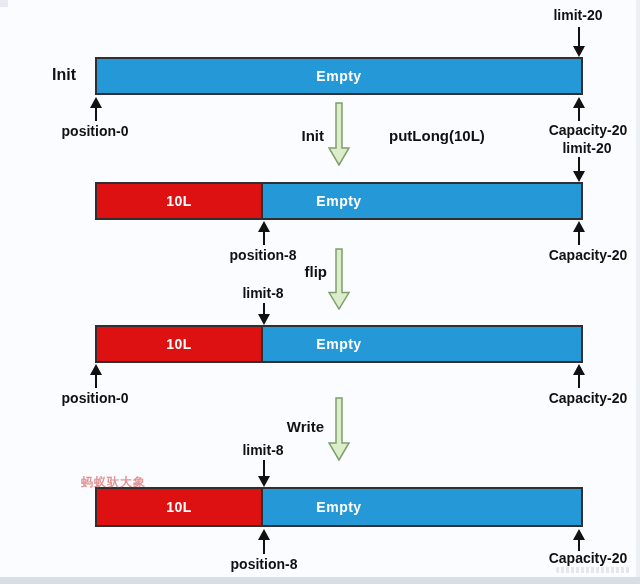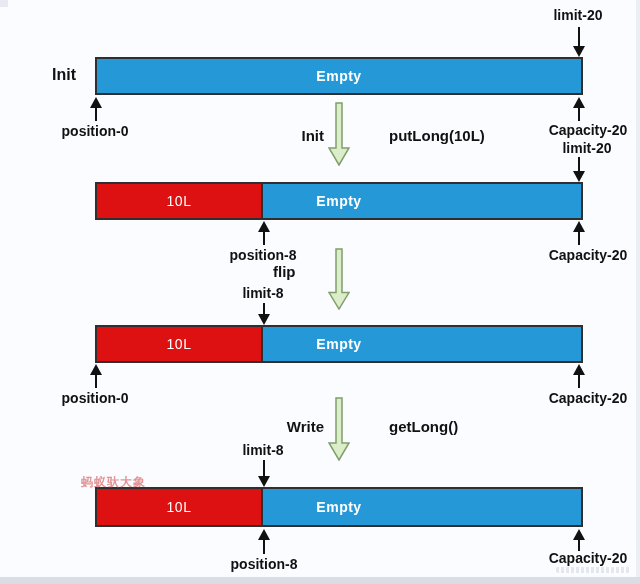--- a/index.html
+++ b/index.html
@@ -17,21 +17,21 @@
   .bar .seg-red{
     position:absolute;left:0;top:0;bottom:0;width:166px;
     background:var(--red);border-right:2px solid var(--barBorder);box-sizing:border-box;
     display:flex;align-items:center;justify-content:center;
   }
   .bar .bar-label{
     position:absolute;left:0;right:0;top:0;bottom:0;
     display:flex;align-items:center;justify-content:center;
     color:#fff;font-size:14px;font-weight:700;letter-spacing:.5px;
   }
-  .seg-red .red-label{color:#fff;font-size:14px;font-weight:400;letter-spacing:.5px;}
+  .seg-red .red-label{color:#fff;font-size:14px;font-weight:700;letter-spacing:.5px;}
   
   .arr{position:absolute;width:12px;}
   .arr .shaft{position:absolute;left:5px;width:2px;background:#111;}
   .arr .head{position:absolute;left:0;width:0;height:0;border-left:6px solid transparent;border-right:6px solid transparent;}
   .arr-up .head{top:0;border-bottom:11px solid #111;}
   .arr-up .shaft{top:8px;bottom:0;}
   .arr-down .head{bottom:0;border-top:11px solid #111;}
   .arr-down .shaft{top:0;bottom:8px;}
   
   .garr{position:absolute;width:22px;}
@@ -102,21 +102,21 @@
       <div class="head"></div>
       <div class="shaft"></div>
     </div>
   <div class="lbl" style="left:223px;top:248px;width:80px;">position-8</div>
   <div class="arr arr-up" style="left:573px;top:221px;height:24px;">
       <div class="head"></div>
       <div class="shaft"></div>
     </div>
   <div class="lbl" style="left:546px;top:248px;width:84px;">Capacity-20</div>
 
-  <div class="action" style="left:273px;top:264px;width:44px;text-align:left;">flip</div>
+  <div class="action" style="left:283px;top:264px;width:44px;text-align:right;">flip</div>
   <svg class="garr" style="left:328px;top:248px;height:62px;" viewBox="0 0 22 64" preserveAspectRatio="none">
     <polygon points="8,1 14,1 14,46 21,46 11,63 1,46 8,46" fill="var(--greenFill)" stroke="var(--greenStroke)" stroke-width="1.5"></polygon>
   </svg>
 
   <div class="lbl" style="left:230px;top:286px;width:66px;">limit-8</div>
   <div class="arr arr-down" style="left:258px;top:303px;height:22px;">
       <div class="shaft"></div>
       <div class="head"></div>
     </div>
 
@@ -135,21 +135,20 @@
   <div class="arr arr-up" style="left:573px;top:364px;height:24px;">
       <div class="head"></div>
       <div class="shaft"></div>
     </div>
   <div class="lbl" style="left:546px;top:391px;width:84px;">Capacity-20</div>
 
   <div class="action ta-r" style="left:268px;top:419px;width:56px;">Write</div>
   <svg class="garr" style="left:328px;top:397px;height:64px;" viewBox="0 0 22 64" preserveAspectRatio="none">
     <polygon points="8,1 14,1 14,46 21,46 11,63 1,46 8,46" fill="var(--greenFill)" stroke="var(--greenStroke)" stroke-width="1.5"></polygon>
   </svg>
-  <div class="action ta-l" style="left:349px;top:419px;width:100px;">getLong()</div>
 
   <div class="lbl" style="left:230px;top:443px;width:66px;">limit-8</div>
   <div class="arr arr-down" style="left:258px;top:460px;height:27px;">
       <div class="shaft"></div>
       <div class="head"></div>
     </div>
 
   <div class="wm-red" style="left:72px;top:474px;">蚂蚁驮大象</div>
 
   <div class="bar" style="left:95px;top:487px;height:40px;">

